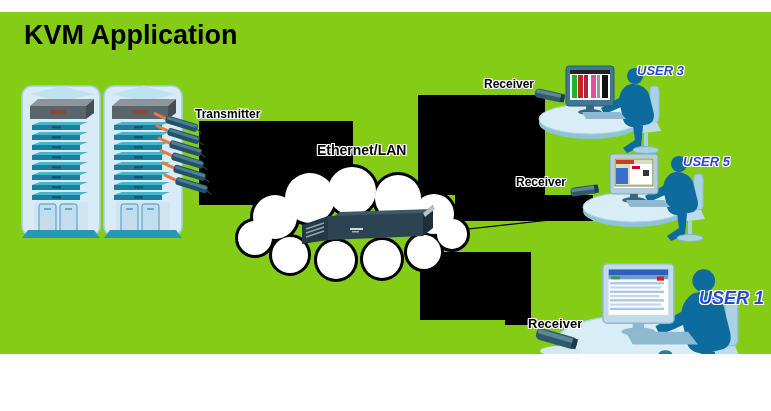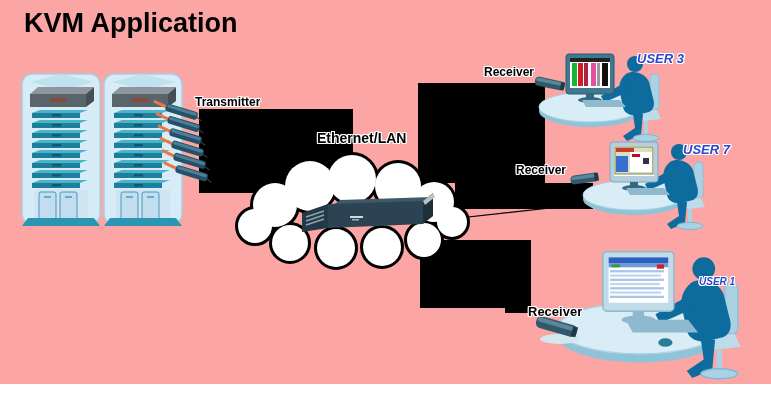--- a/index.html
+++ b/index.html
@@ -1,18 +1,18 @@
 <!DOCTYPE html>
 <html><head>
 <meta charset="utf-8">
 <style>
   html,body{margin:0;padding:0;background:#fff;}
   .stage{
-    position:relative;width:771px;height:384px;background:#fca5a5;
-    font-family:"Liberation Sans",sans-serif;overflow:hidden;
+    position:relative;width:771px;height:342px;background:#84cc16;
+    font-family:"Liberation Sans",sans-serif;overflow:hidden;margin-top:12px;
   }
   .stage svg{position:absolute;left:0;top:0;}
   .lbl{
     position:absolute;color:#000;font-weight:bold;white-space:nowrap;
     text-shadow:-1px -1px 0 #fff,1px -1px 0 #fff,-1px 1px 0 #fff,1px 1px 0 #fff,
                 -1px 0 0 #fff,1px 0 0 #fff,0 -1px 0 #fff,0 1px 0 #fff;
   }
   .title{
     position:absolute;left:24px;top:8px;font-size:27px;font-weight:bold;color:#000;
     letter-spacing:0px;
@@ -264,17 +264,17 @@
 <div class="lbl" style="left:317px;top:130px;font-size:14px;">Ethernet/LAN</div>
 
 <div class="lbl node-lbl" style="left:484px;top:65px;">Receiver</div>
 
 <div class="lbl node-lbl" style="left:516px;top:163px;">Receiver</div>
 
 <div class="lbl" style="left:528px;top:304px;font-size:13px;">Receiver</div>
 
 <div class="lbl user-lbl" style="left:637px;top:51px;">USER 3</div>
 
-<div class="lbl user-lbl" style="left:683px;top:142px;">USER 7</div>
-
-<div class="lbl user-lbl" style="left:699px;top:276px;font-size:10px;">USER 1</div>
+<div class="lbl user-lbl" style="left:683px;top:142px;">USER 5</div>
+
+<div class="lbl user-lbl" style="left:699px;top:276px;font-size:18px;">USER 1</div>
 
 </div>
 
 </body></html>

